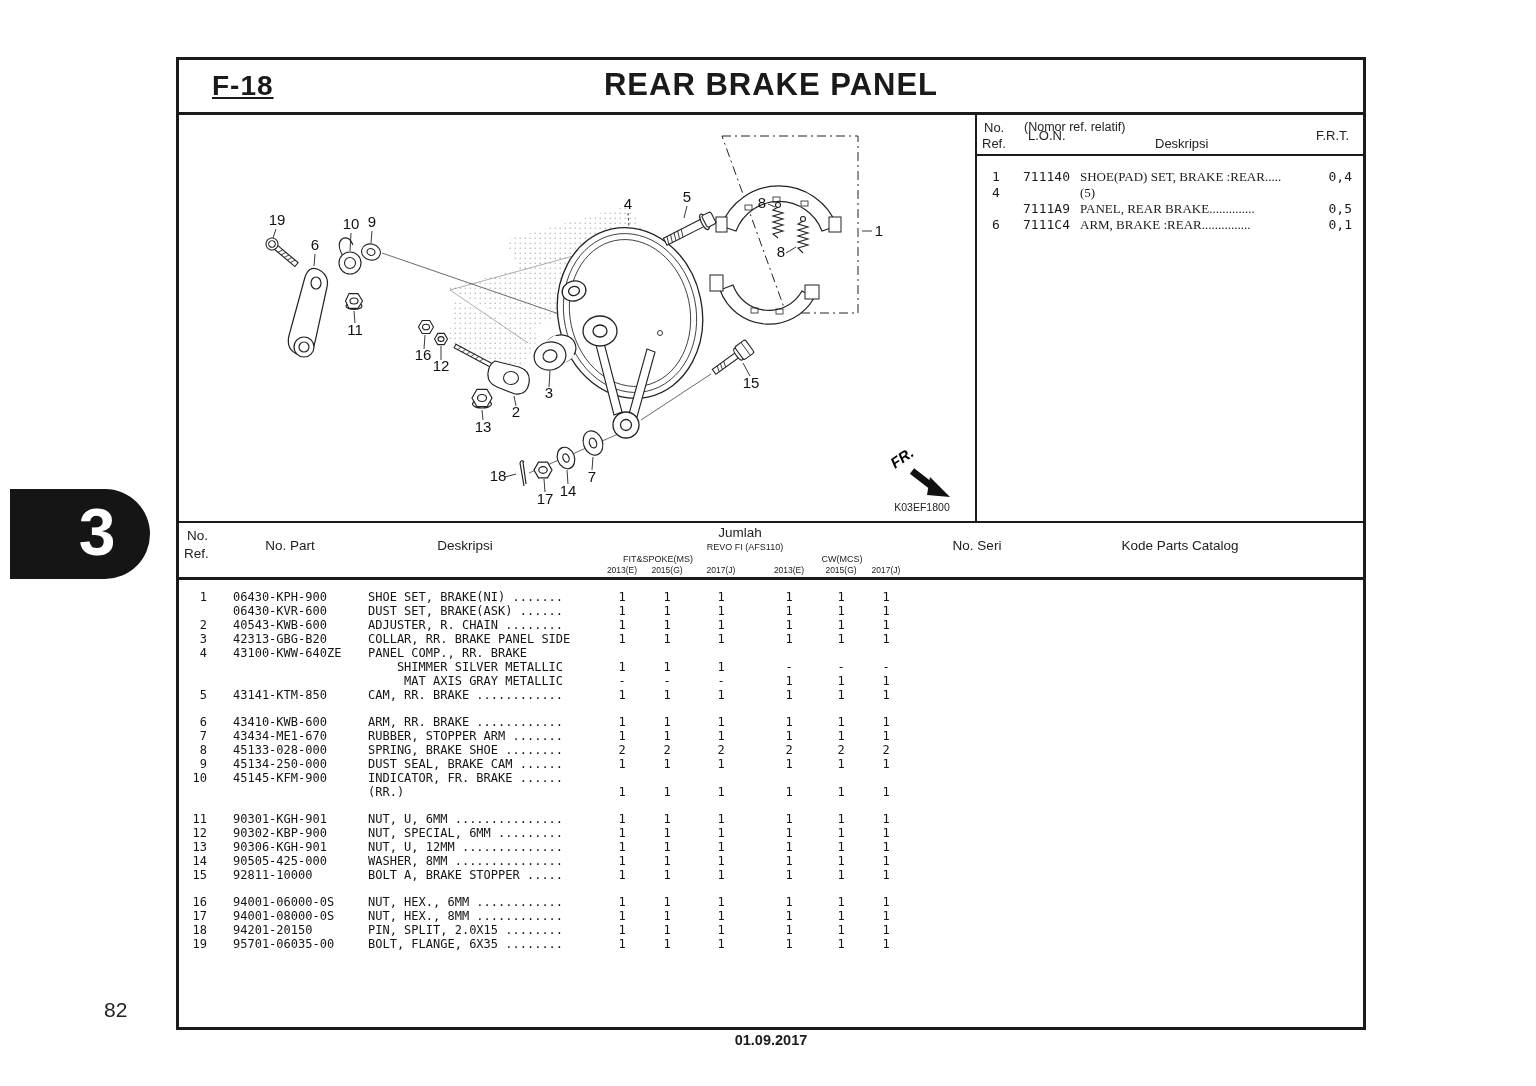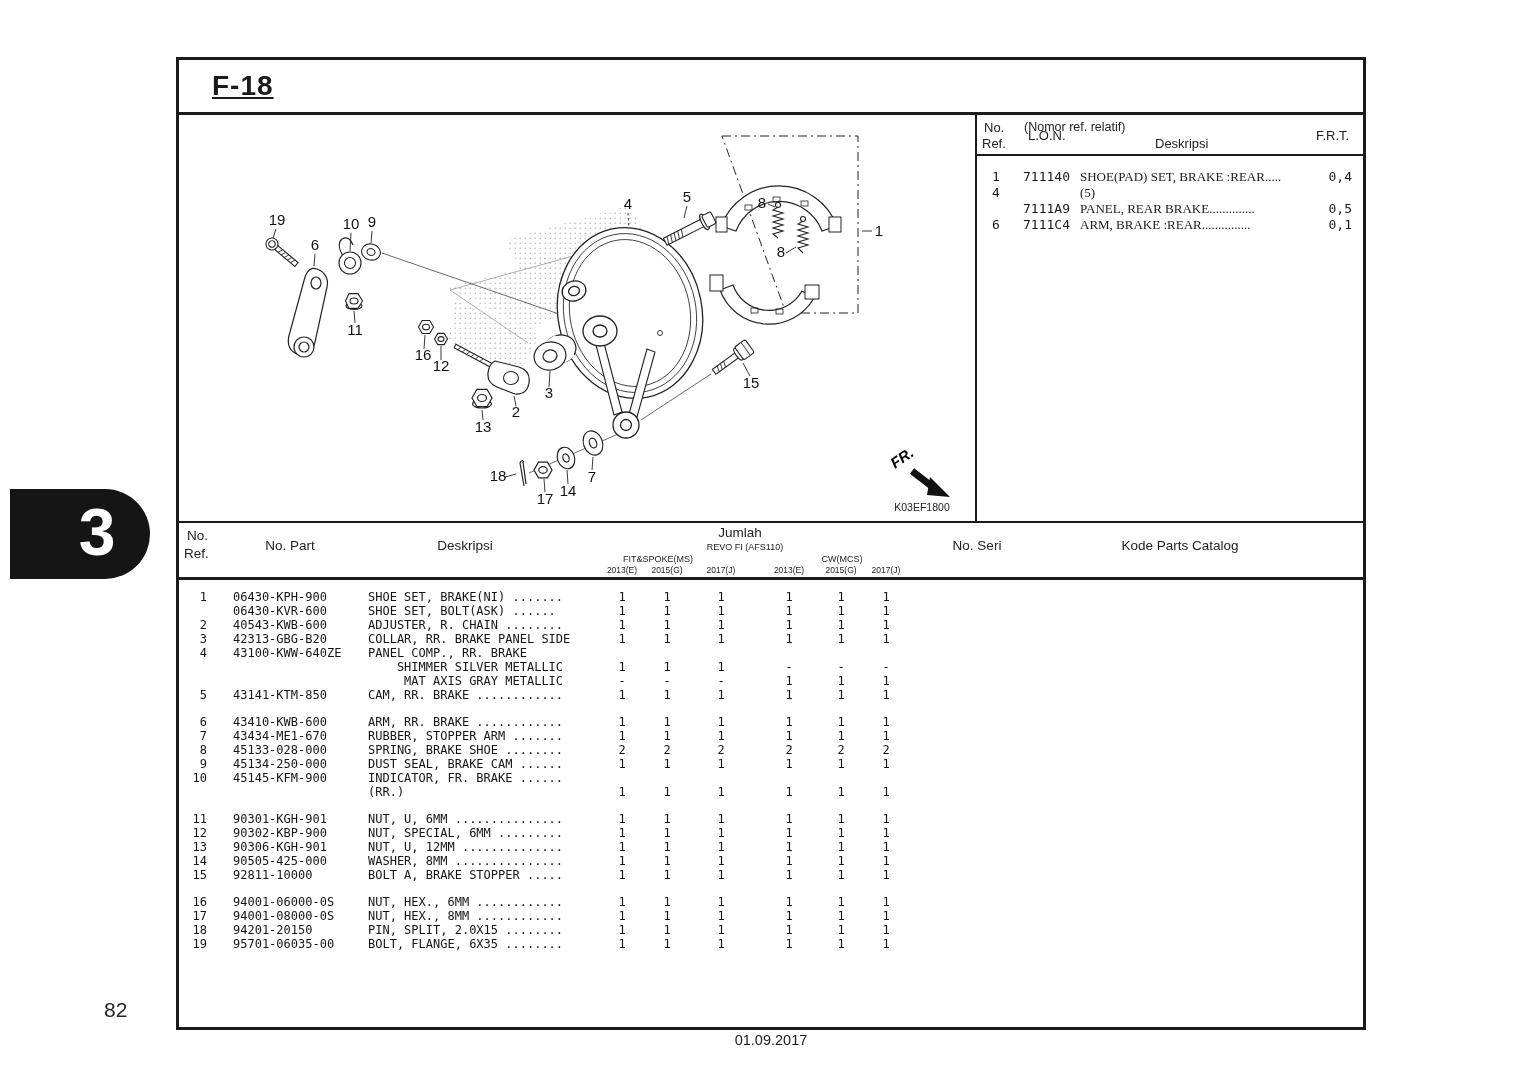--- a/index.html
+++ b/index.html
@@ -38,39 +38,40 @@
   .prow .part { left:54px; }
   .prow .desc { left:189px; }
   .prow .q    { width:30px; text-align:center; }
   .prow .q0 { left:428px; } .prow .q1 { left:473px; } .prow .q2 { left:527px; }
   .prow .q3 { left:595px; } .prow .q4 { left:647px; } .prow .q5 { left:692px; }
 
   .tab3 { left:10px; top:489px; width:140px; height:90px; background:#151515;
           border-radius:0 45px 45px 0; color:#fff; font-size:66px; font-weight:700;
           text-align:center; line-height:86px; padding-left:34px; }
   .page-num { left:104px; top:998px; font-size:21px; color:#222;text-align:center; }
-  .footer-date { left:671px; top:1032px; width:200px; text-align:center; font-size:14.5px; font-weight:400; }
+  .footer-date { left:671px; top:1032px; width:200px; text-align:center; font-size:14.5px; font-weight:700; }
 
   svg text { font-family:"Liberation Sans", sans-serif; }
   .plabel { font-size:15px; fill:#111; }
   .dcode  { font-size:10.5px; fill:#222; }
 </style>
 </head>
 <body>
 
 <div class="page">
 
   <div class="abs main-border"></div>
   <div class="abs hline" style="left:176px;top:112px;width:1190px;height:3px;"></div>
   <div class="abs vline" style="left:975px;top:115px;width:2px;height:406px;"></div>
   <div class="abs hline" style="left:176px;top:521px;width:1190px;height:2px;"></div>
   <div class="abs hline" style="left:176px;top:577px;width:1190px;height:3px;"></div>
   <div class="abs hline" style="left:976px;top:154px;width:388px;height:2px;"></div>
 
   <div class="abs code-f18">F-18</div>
+  <div class="abs page-title">REAR BRAKE PANEL</div>
 
   <div class="abs rt-hdr" style="left:984px;top:120px;">No.</div>
   <div class="abs rt-hdr" style="left:982px;top:136px;">Ref.</div>
   <div class="abs rt-hdr" style="left:1028px;top:128px;">L.O.N.</div>
   <div class="abs rt-hdr-sm" style="left:1024px;top:120px;">(Nomor ref. relatif)</div>
   <div class="abs rt-hdr" style="left:1155px;top:136px;">Deskripsi</div>
   <div class="abs rt-hdr" style="left:1316px;top:128px;">F.R.T.</div>
 
   <div class="abs" style="left:976px;top:169px;width:388px;">
 
@@ -360,21 +361,21 @@
         <span class="q q1">1</span>
         <span class="q q2">1</span>
         <span class="q q3">1</span>
         <span class="q q4">1</span>
         <span class="q q5">1</span>
       </div>
 
       <div class="prow">
         <span class="ref"></span>
         <span class="part">06430-KVR-600</span>
-        <span class="desc">SHOE SET, BOLT(ASK) ......</span>
+        <span class="desc">DUST SET, BRAKE(ASK) ......</span>
         <span class="q q0">1</span>
         <span class="q q1">1</span>
         <span class="q q2">1</span>
         <span class="q q3">1</span>
         <span class="q q4">1</span>
         <span class="q q5">1</span>
       </div>
 
       <div class="prow">
         <span class="ref">2</span>

